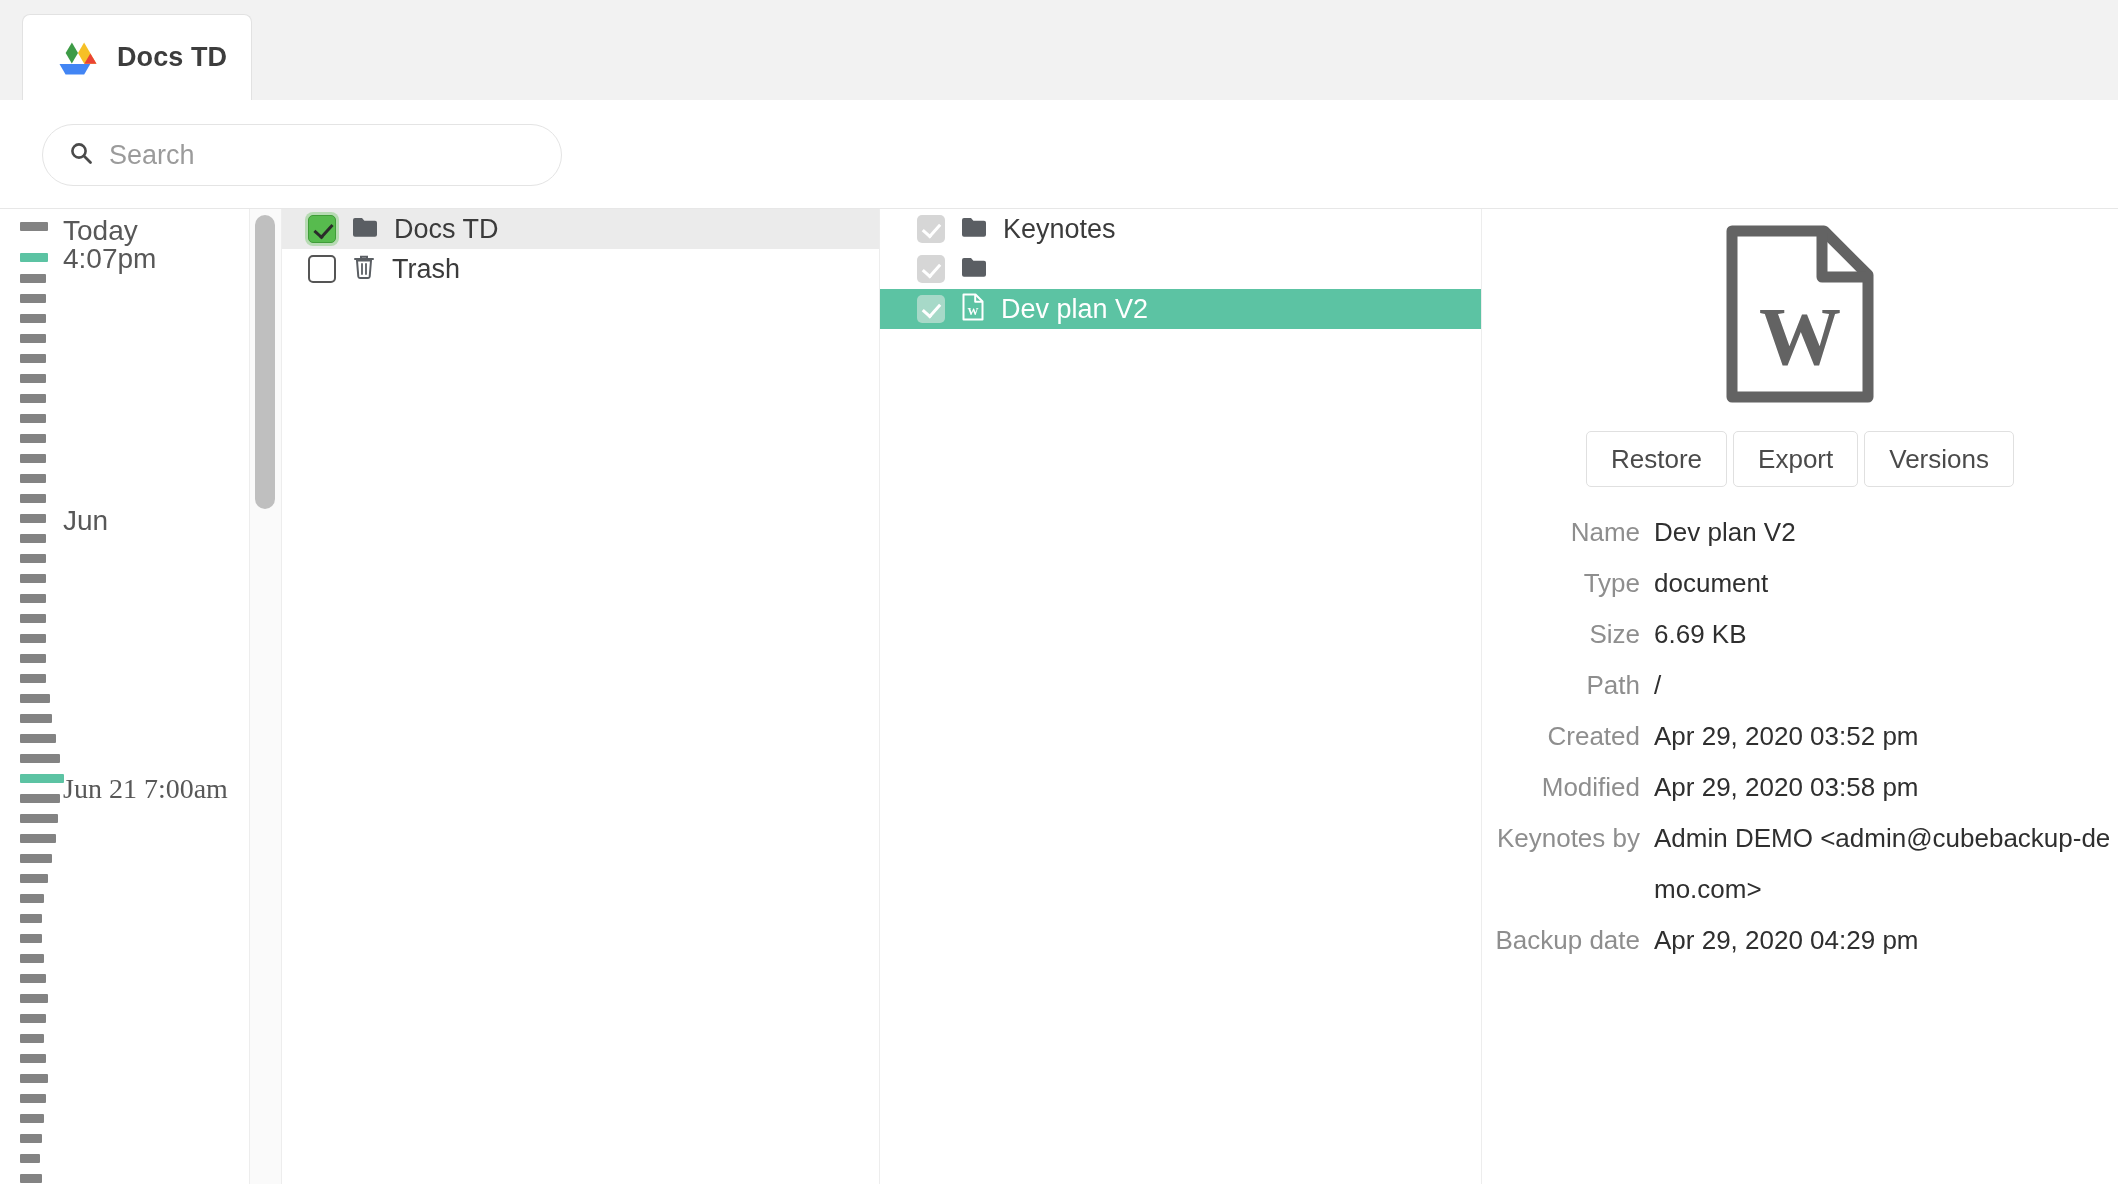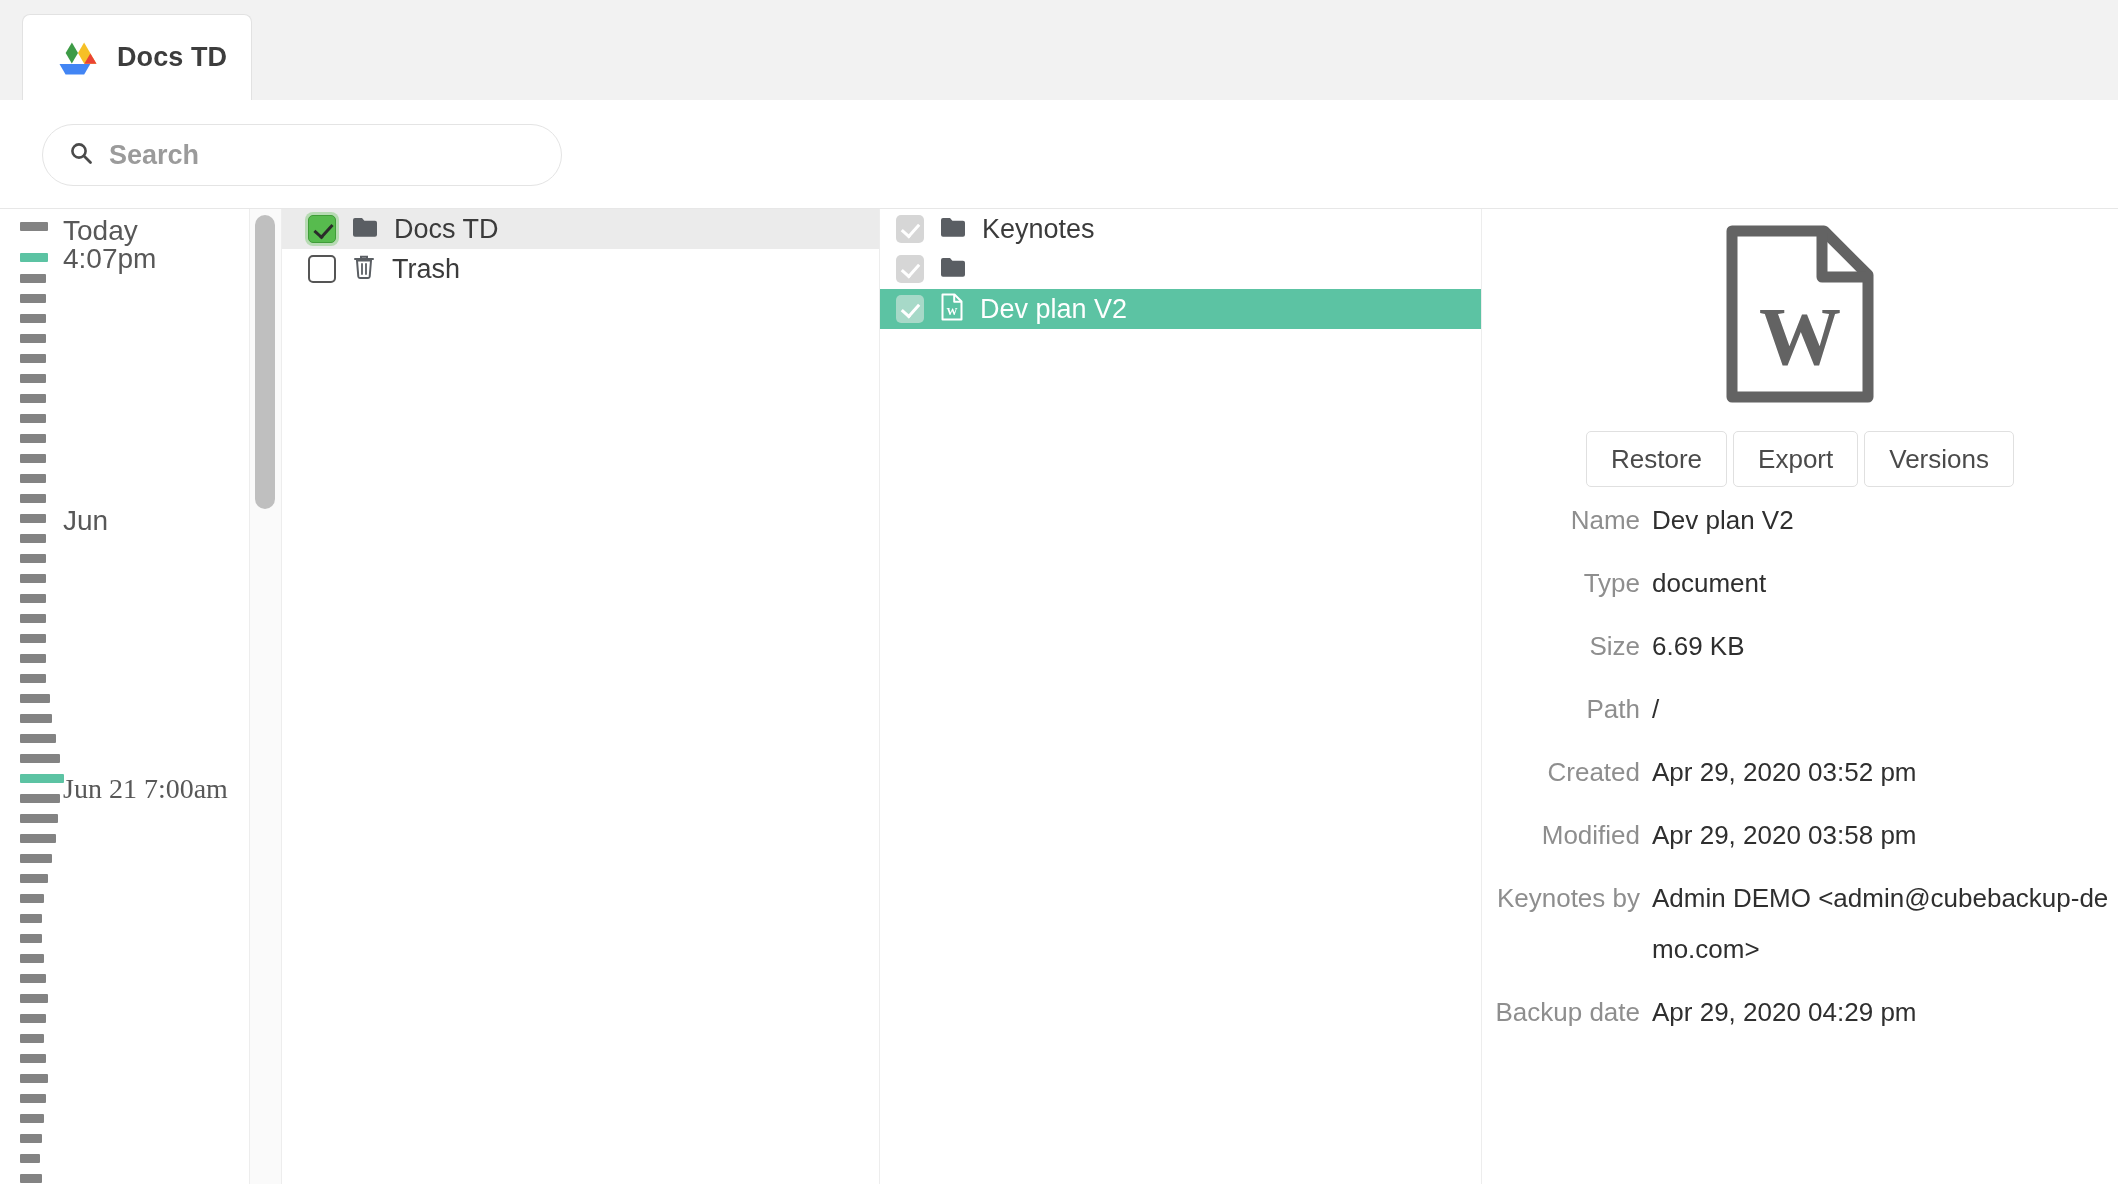--- a/index.html
+++ b/index.html
@@ -42,21 +42,21 @@
     position: absolute; left: 42px; top: 24px;
     width: 520px; height: 62px;
     border: 1px solid #e4e4e4; border-radius: 31px;
     background: #fff;
     display: flex; align-items: center; padding-left: 26px; gap: 16px;
   }
   .search-icon { width: 24px; height: 24px; flex: none; }
   .search-input {
     border: none; outline: none; background: transparent;
     font-family: "Liberation Sans", sans-serif;
-    font-size: 27px; color: #1d4ed8; width: 420px; font-weight: bold;
+    font-size: 27px; color: #1d4ed8; width: 420px;
   }
   .search-input::placeholder { color: #9b9b9b; }
 
   .btn-restore {
     position: absolute; left: 638px; top: 126px;
     height: 58px; padding: 0 26px;
     background: #4cb596; color: #fff; border: none; border-radius: 5px;
     font-family: "Liberation Sans", sans-serif; font-size: 26px;
     display: flex; align-items: center; gap: 12px; cursor: pointer;
   }
@@ -170,21 +170,21 @@
   .trash-icon  { width: 24px; height: 26px; flex: none; }
   .doc-sm-icon { width: 24px; height: 28px; flex: none; }
 
   
   .list-panel {
     position: absolute; left: 880px; top: 0; width: 602px; height: 976px;
     background: #fff; border-right: 1px solid #ededed;
   }
   .list-row {
     display: flex; align-items: center; height: 40px;
-    padding-left: 16px; gap: 16px; cursor: pointer;
+    padding-left: 37px; gap: 16px; cursor: pointer;
   }
   .list-row.selected { background: #5cc3a3; }
   .list-label { font-size: 27px; color: #3b3b3b; white-space: nowrap; }
   .list-row.selected .list-label { color: #ffffff; }
 
   
   .details {
     position: absolute; left: 1482px; top: 0; width: 636px; height: 976px;
     background: #fff;
   }
@@ -199,23 +199,23 @@
     display: flex; justify-content: center; gap: 6px;
   }
   .action-btn {
     height: 56px; padding: 0 24px;
     background: #fff; border: 1px solid #e0e0e0; border-radius: 5px;
     font-family: "Liberation Sans", sans-serif; font-size: 26px; color: #4a4a4a;
     display: flex; align-items: center; cursor: pointer;
   }
 
   .meta {
-    position: absolute; left: 0; top: 286px; width: 636px;
+    position: absolute; left: 0; top: 298px; width: 636px;
     display: grid; grid-template-columns: 158px 1fr;
-    column-gap: 14px; row-gap: 0; gap: 12px;
+    column-gap: 14px; row-gap: 0;
   }
   .meta-key {
     font-size: 26px; color: #8e8e8e; text-align: right;
     line-height: 51px; white-space: nowrap;
   }
   .meta-val {
     font-size: 26px; color: #2f2f2f; line-height: 51px;
     word-break: break-all;
   }
 </style>

